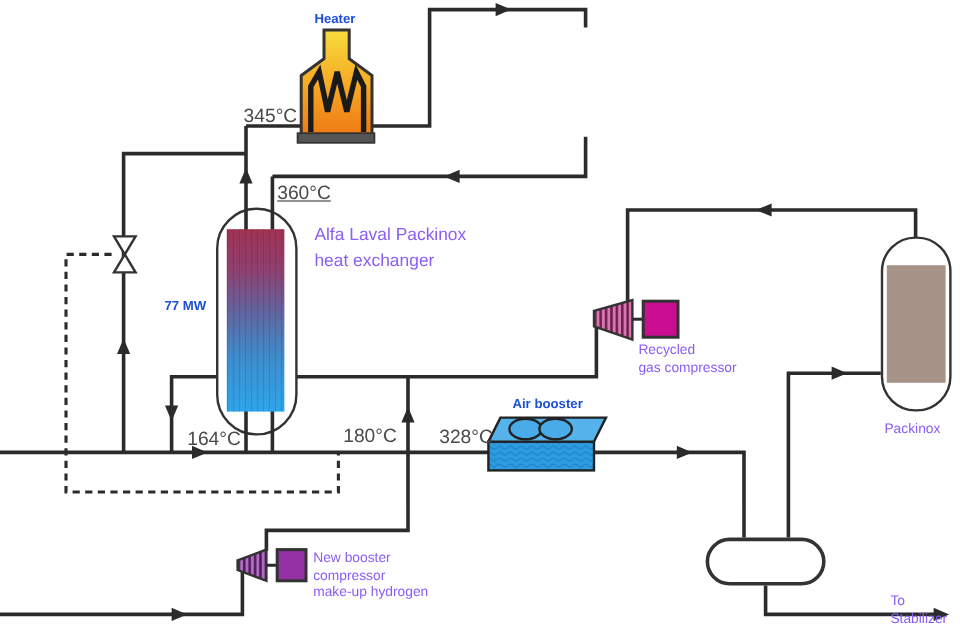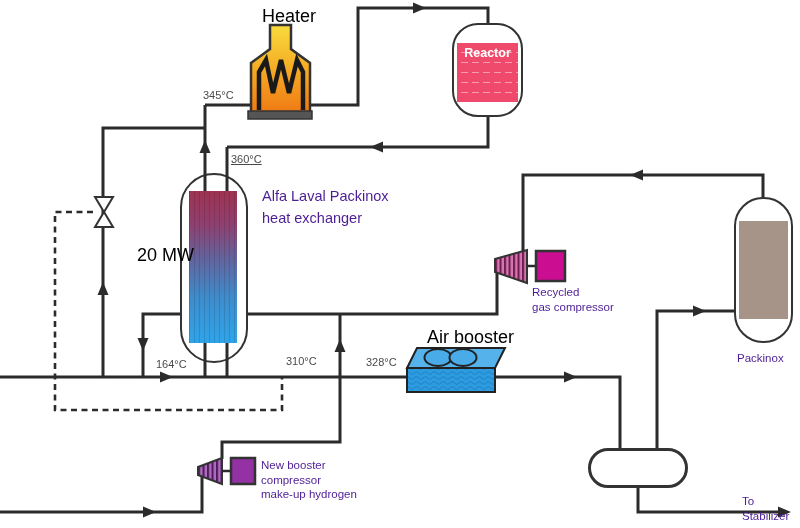--- a/index.html
+++ b/index.html
@@ -26,23 +26,23 @@
   #hx-core{position:absolute;left:189px;top:191px;width:48px;height:152px;
       background-image:
         repeating-linear-gradient(90deg, rgba(0,0,0,.12) 0 1px, rgba(0,0,0,0) 1px 5px),
         linear-gradient(180deg,#9E3352 0%, #8F4070 22%, #62649E 45%, #3F8CCB 70%, #2FA5EA 100%);}
 
   #scrubber{left:734px;top:197px;width:59px;height:146px;border-radius:29px;}
   #scrubber-fill{position:absolute;left:3px;right:3px;top:22px;height:98px;background:#A69489;}
 
   #separator{left:588px;top:448px;width:100px;height:40px;border-radius:20px;border-width:3px;}
 
-  .lbl{position:absolute;white-space:pre-line;color:#4c1d95;}
-  .lbl-bold{font-weight:normal;font-size:18px;line-height:15.5px;color:#000000;}
-  .lbl-temp{font-size:11px;color:#4a4a4a;text-align:right;}
+  .lbl{position:absolute;white-space:pre-line;color:#8b5cf6;}
+  .lbl-bold{font-weight:bold;font-size:11px;line-height:15.5px;color:#1d4ed8;}
+  .lbl-temp{font-size:16px;color:#4a4a4a;text-align:right;}
   .lbl-small{font-size:11.5px;line-height:14.5px;}
   .lbl-big{font-size:14.5px;line-height:22px;}
 </style>
 </head>
 <body>
 
 <div id="canvas">
 
   <svg class="layer" viewBox="0 0 800 528">
     <g>
@@ -118,46 +118,42 @@
 
     <g>
       <rect x="407" y="368" width="88" height="24" fill="#2D9BE0"></rect>
       <rect x="407" y="368" width="88" height="24" fill="url(#waves)" stroke="#222" stroke-width="2"></rect>
       <polygon points="407,368 417,348 505,348 495,368" fill="#55B2EA" stroke="#222" stroke-width="2"></polygon>
       <ellipse cx="438" cy="357.5" rx="13.5" ry="8.5" fill="#49ACE8" stroke="#222" stroke-width="2"></ellipse>
       <ellipse cx="463" cy="357.5" rx="13.5" ry="8.5" fill="#49ACE8" stroke="#222" stroke-width="2"></ellipse>
     </g>
   </svg>
 
-  <div class="vessel" id="reactor">
-    <div id="reactor-fill"></div>
-    <div id="reactor-label" class="lbl">Reactor</div>
-  </div>
   <div class="vessel" id="hx-vessel"></div>
   <div class="vessel" id="scrubber">
     <div id="scrubber-fill"></div>
   </div>
   <div class="vessel" id="separator"></div>
 
   <svg class="layer" viewBox="0 0 800 528">
     <path class="pipe" d="M205,105 V377"></path>
     <path class="pipe" d="M227,147 V377"></path>
     <polygon class="arrow" points="199.5,153 210.5,153 205,140"></polygon>
   </svg>
 
   <div id="hx-core"></div>
 
   <div class="lbl lbl-bold" style="left:262px;top:9px;">Heater</div>
   <div class="lbl lbl-temp" style="left:203px;top:89px;">345°C</div>
   <div class="lbl lbl-temp" style="left:231px;top:153px;text-decoration:underline;">360°C</div>
   <div class="lbl lbl-big" style="left:262px;top:185px;">Alfa Laval Packinox
 heat exchanger</div>
-  <div class="lbl lbl-bold" style="left:137px;top:248px;">20 MW</div>
+  <div class="lbl lbl-bold" style="left:137px;top:248px;">77 MW</div>
   <div class="lbl lbl-temp" style="left:156px;top:358px;">164°C</div>
-  <div class="lbl lbl-temp" style="left:286px;top:355px;">310°C</div>
+  <div class="lbl lbl-temp" style="left:286px;top:355px;">180°C</div>
   <div class="lbl lbl-temp" style="left:366px;top:356px;">328°C</div>
   <div class="lbl lbl-bold" style="left:427px;top:330px;">Air booster</div>
   <div class="lbl lbl-small" style="left:532px;top:285px;">Recycled
 gas compressor</div>
   <div class="lbl lbl-small" style="left:261px;top:458px;">New booster
 compressor
 make-up hydrogen</div>
   <div class="lbl lbl-small" style="left:737px;top:351px;">Packinox</div>
   <div class="lbl lbl-small" style="left:726px;top:494px;margin-left:16px;">To Stabilizer</div>
 </div>

